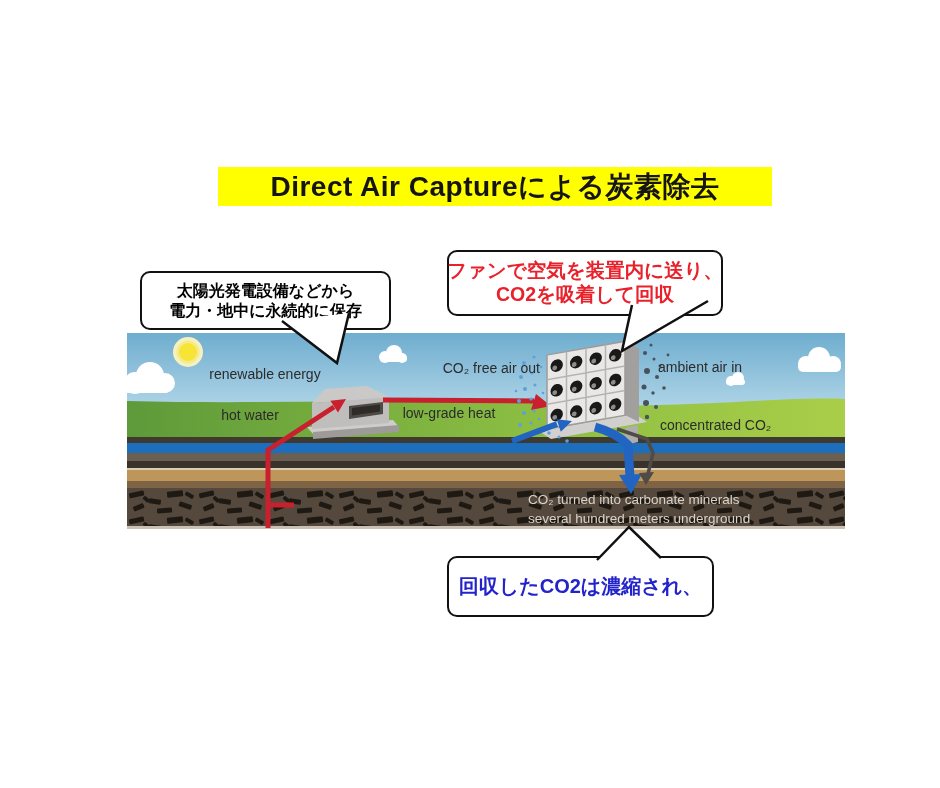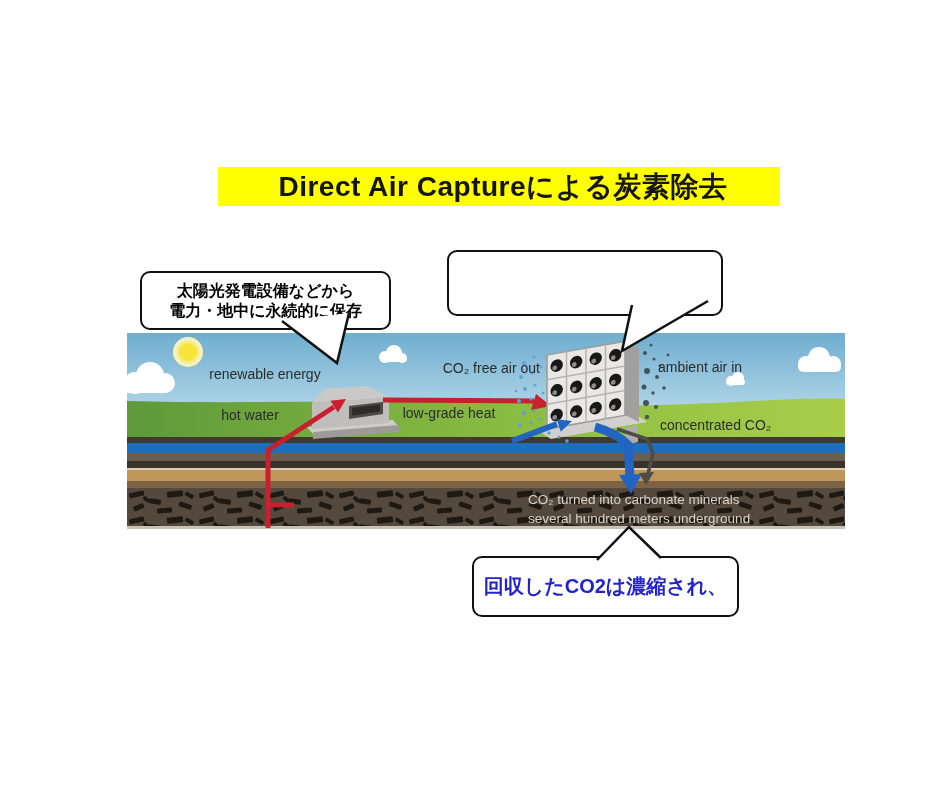--- a/index.html
+++ b/index.html
@@ -1,28 +1,28 @@
 <!DOCTYPE html>
 <html><head>
 <meta charset="utf-8">
 <style>
   html,body{margin:0;padding:0;background:#fff;}
   .page{position:relative;width:940px;height:788px;background:#ffffff;overflow:hidden;
         font-family:"Liberation Sans","DejaVu Sans",sans-serif;}
   .title{position:absolute;left:218px;top:167px;width:554px;height:39px;
          background:#FFFF00;display:flex;align-items:center;justify-content:center;
-         font-size:28px;font-weight:bold;color:#151515;letter-spacing:.5px;white-space:nowrap;padding-left:8px;}
+         font-size:28px;font-weight:bold;color:#151515;letter-spacing:.5px;white-space:nowrap;}
   .scene{position:absolute;left:127px;top:333px;width:832px;height:196px;}
   .callout{position:absolute;background:#ffffff;border:2.5px solid #111;border-radius:10px;
            display:flex;flex-direction:column;align-items:center;justify-content:center;
            font-weight:bold;text-align:center;white-space:nowrap;z-index:3;}
   .callout div{line-height:1.22;}
   .co-energy{left:140px;top:271px;width:247px;height:55px;color:#000000;font-size:16px;}
   .co-fan{left:447px;top:250px;width:272px;height:62px;color:#E8212B;font-size:19.5px;}
-  .co-store{left:472px;top:556px;width:263px;height:57px;color:#2323CC;font-size:20px;}
+  .co-store{left:447px;top:556px;width:263px;height:57px;color:#2323CC;font-size:20px;}
   .tails{position:absolute;left:0;top:0;width:940px;height:788px;z-index:4;pointer-events:none;}
   svg text{font-family:"Liberation Sans","DejaVu Sans",sans-serif;}
   .lbl{font-size:14px;fill:#2b2b2b;}
   .ulbl{font-size:13.5px;fill:#D9D2C8;}
 </style>
 </head>
 <body>
 
 <div class="page">
 
@@ -221,20 +221,22 @@
       <text class="ulbl" x="401" y="171">CO₂ turned into carbonate minerals</text>
       <text class="ulbl" x="401" y="190">several hundred meters underground</text>
     </svg>
   </div>
 
   <div class="callout co-energy">
     <div>太陽光発電設備などから</div>
     <div>電力・地中に永続的に保存</div>
   </div>
   <div class="callout co-fan">
+    <div>ファンで空気を装置内に送り、</div>
+    <div>CO2を吸着して回収</div>
   </div>
   <div class="callout co-store">
     <div>回収したCO2は濃縮され、</div>
   </div>
 
   <svg class="tails">
     <path d="M282,321 L337,363 L349,313" fill="#ffffff" stroke="#111" stroke-width="2.5"></path>
     <path d="M632,305 L622,351 L708,301" fill="#ffffff" stroke="#111" stroke-width="2.5"></path>
     <path d="M597,560 L629,527 L661,558" fill="#ffffff" stroke="#111" stroke-width="2.5"></path>
   </svg>

